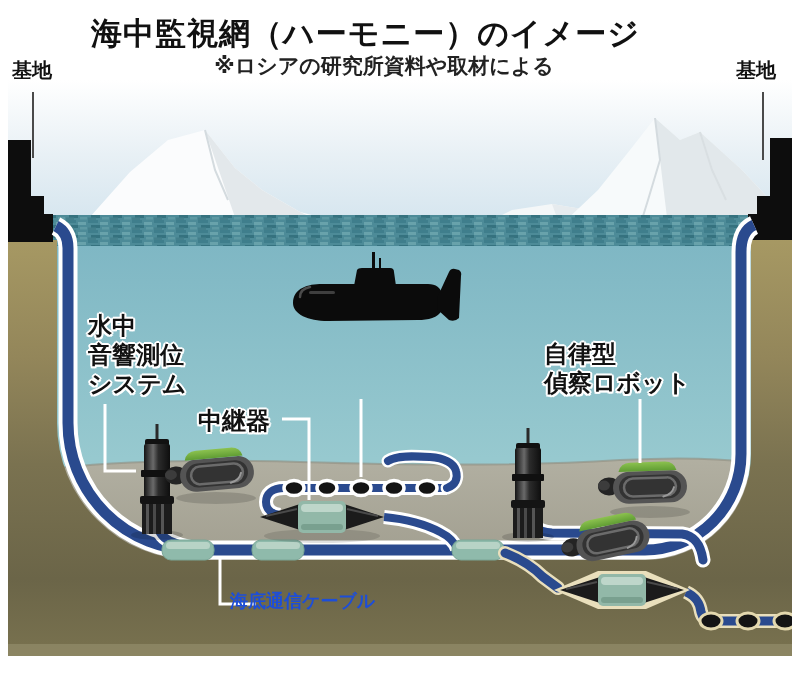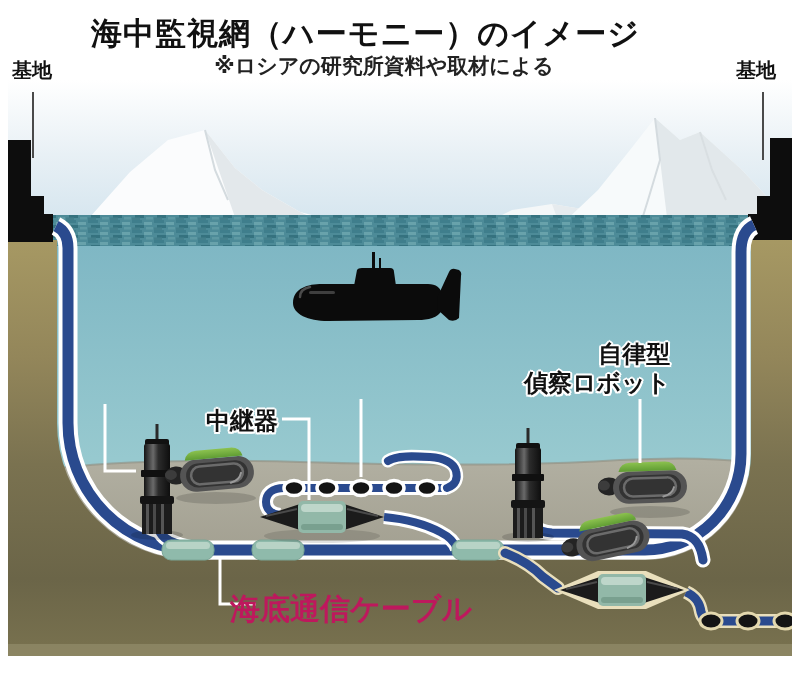--- a/index.html
+++ b/index.html
@@ -6,21 +6,21 @@
   .stage{position:relative;width:800px;height:675px;overflow:hidden;
          font-family:"Liberation Sans","DejaVu Sans",sans-serif;background:#fff;}
   .stage svg{position:absolute;left:0;top:0;}
   .lbl{position:absolute;white-space:pre-line;color:#111;font-weight:bold;}
   .title{left:0;top:13px;width:731px;text-align:center;font-size:31px;letter-spacing:1px;}
   .subtitle{left:0;top:52px;width:768px;text-align:center;font-size:21px;font-weight:bold;color:#222;}
   .base{font-size:20px;}
   .outlined{font-size:24px;line-height:1.2;
     text-shadow:-2px 0 0 #fff,2px 0 0 #fff,0 -2px 0 #fff,0 2px 0 #fff,
                 -1.5px -1.5px 0 #fff,1.5px -1.5px 0 #fff,-1.5px 1.5px 0 #fff,1.5px 1.5px 0 #fff;}
-  .cable-lbl{font-size:30px;color:#be185d;font-weight:bold;}
+  .cable-lbl{font-size:18px;color:#1d4ed8;font-weight:bold;}
 </style>
 </head>
 <body>
 
 <div class="stage">
 
 <svg width="800" height="675" viewBox="0 0 800 675">
   <defs>
     <clipPath id="frame">
           <rect x="8" y="0" width="784" height="656"></rect>
@@ -235,18 +235,21 @@
     </g>
   </g>
 </svg>
 
 <div class="lbl title">海中監視網（ハーモニー）のイメージ</div>
 <div class="lbl subtitle">※ロシアの研究所資料や取材による</div>
 
 <div class="lbl base" style="left:12px;top:57px;">基地</div>
 <div class="lbl base" style="left:736px;top:57px;">基地</div>
 
-<div class="lbl outlined" style="left:206px;top:407px;">中継器</div>
-<div class="lbl outlined" style="left:524px;top:340px;text-align:right;">自律型
+<div class="lbl outlined" style="left:88px;top:312px;">水中
+音響測位
+システム</div>
+<div class="lbl outlined" style="left:198px;top:407px;">中継器</div>
+<div class="lbl outlined" style="left:544px;top:340px;">自律型
 偵察ロボット</div>
 <div class="lbl cable-lbl" style="left:230px;top:589px;position:absolute;">海底通信ケーブル</div>
 
 </div>
 
 </body></html>

